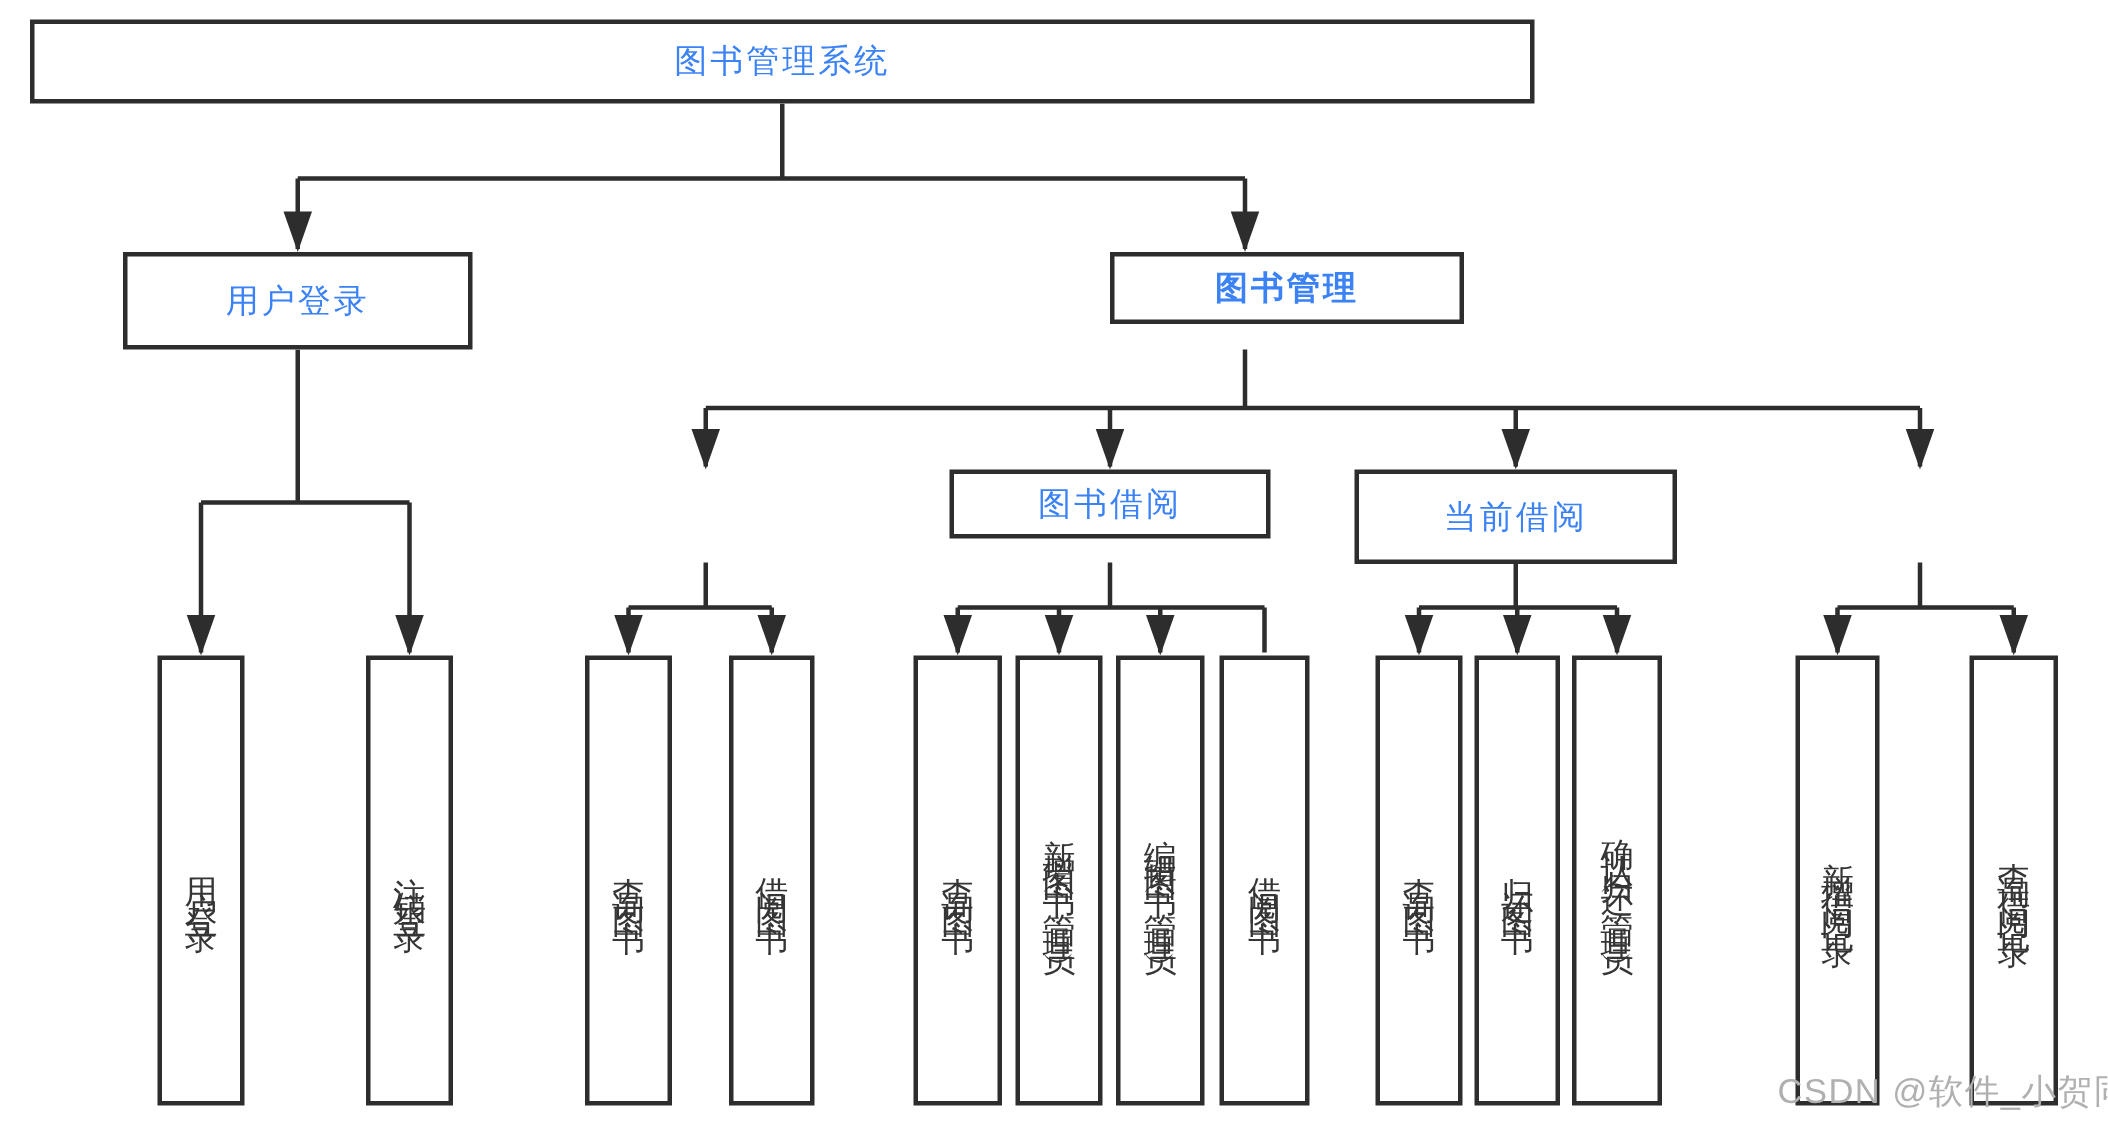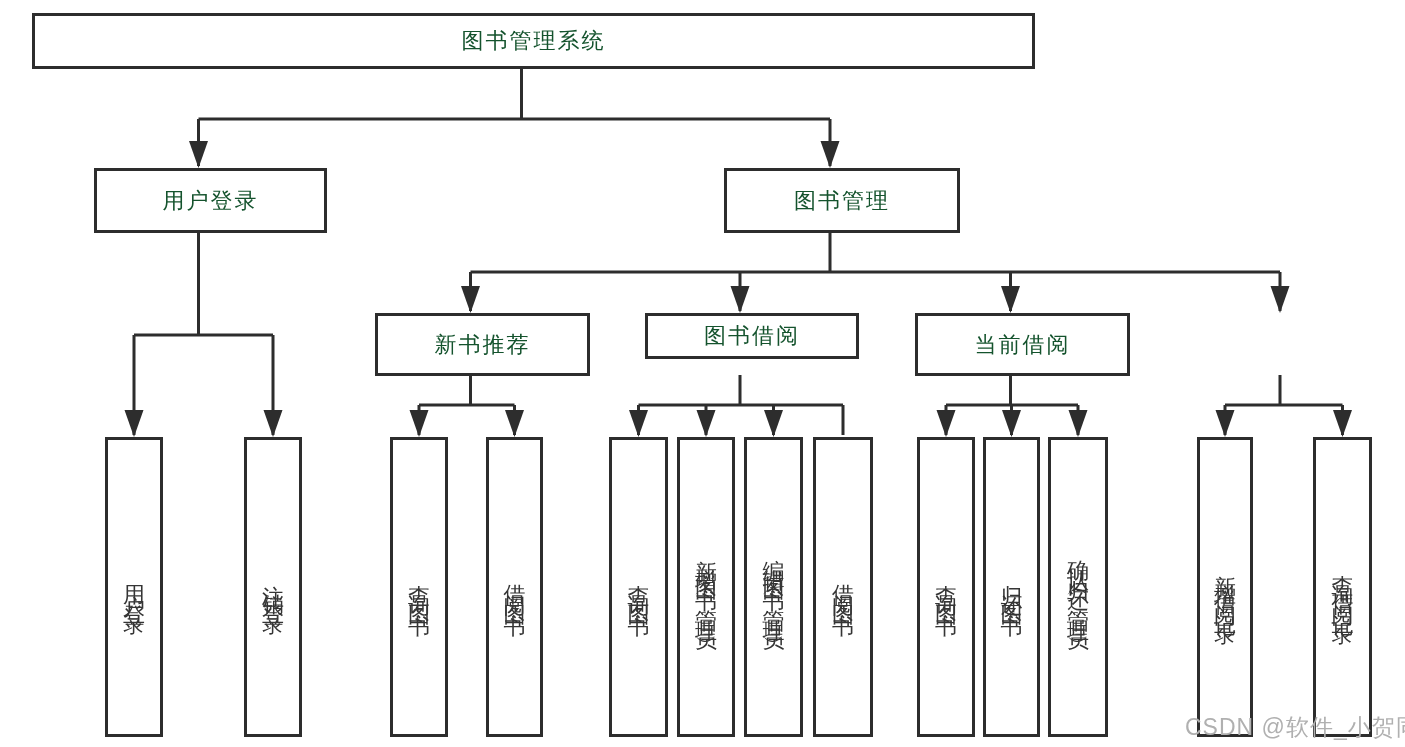--- a/index.html
+++ b/index.html
@@ -20,22 +20,21 @@
     width: 1405px; height: 747px;
   }
 
   .node {
     position: absolute;
     border: 3px solid #2d2d2d;
     background: #ffffff;
     display: flex;
     align-items: center;
     justify-content: center;
-    color: #14532d;
-    margin-left: 12px;
+    color: #3b82f6;
   }
   .node .hlabel {
     font-size: 22px;
     letter-spacing: 2px;
     white-space: nowrap;
   }
 
   .leaf {
     position: absolute;
     top: 437px;
@@ -112,27 +111,24 @@
     </g>
   </svg>
 
   <div class="node" style="left:20px; top:13px; width:1003px; height:56px;">
     <span class="hlabel">图书管理系统</span>
   </div>
 
   <div class="node" style="left:82px; top:168px; width:233px; height:65px;">
     <span class="hlabel">用户登录</span>
   </div>
-  <div class="node" style="left:712px; top:168px; width:236px; height:65px;">
+  <div class="node" style="left:740px; top:168px; width:236px; height:48px;font-weight:bold;">
     <span class="hlabel">图书管理</span>
   </div>
 
-  <div class="node" style="left:363px; top:313px; width:215px; height:63px;">
-    <span class="hlabel">新书推荐</span>
-  </div>
   <div class="node" style="left:633px; top:313px; width:214px; height:46px;">
     <span class="hlabel">图书借阅</span>
   </div>
   <div class="node" style="left:903px; top:313px; width:215px; height:63px;">
     <span class="hlabel">当前借阅</span>
   </div>
 
   <div class="leaf" style="left:105px; width:58px;">
     <span class="vlabel">用户登录</span>
   </div>

